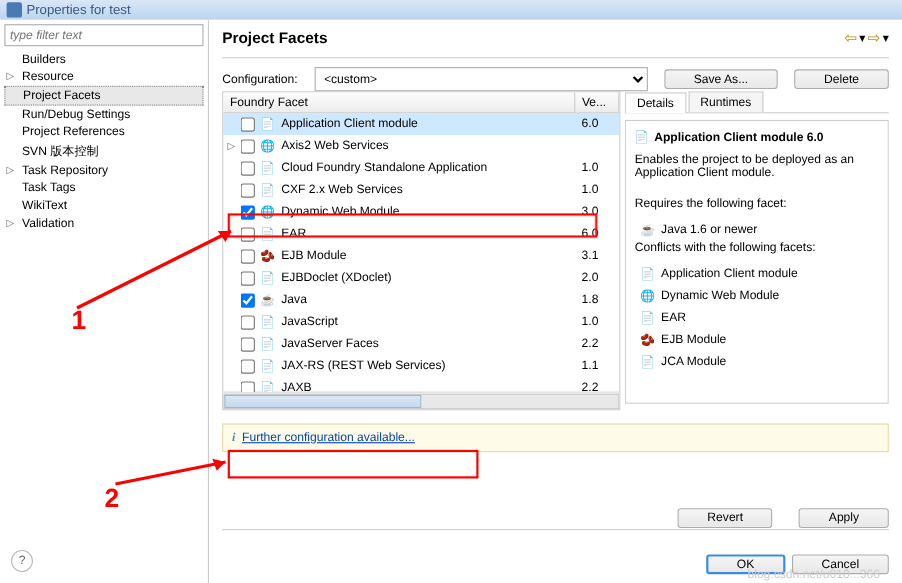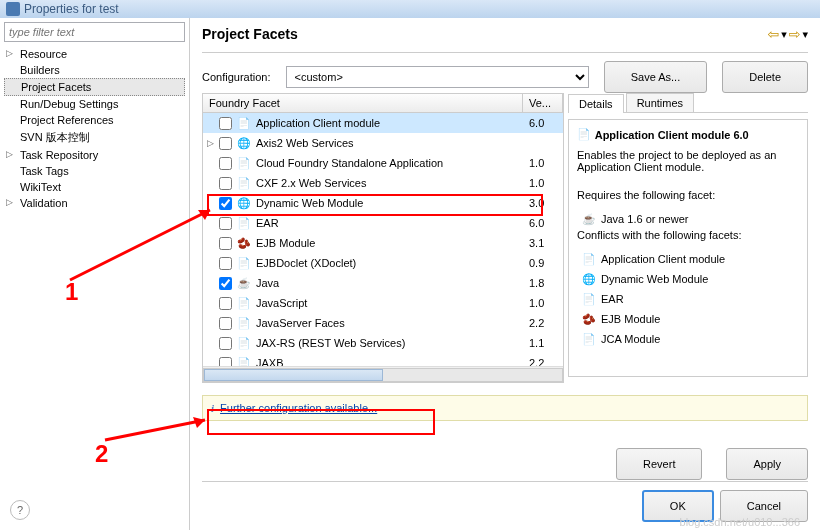--- a/index.html
+++ b/index.html
@@ -14,21 +14,21 @@
 .tree { margin-top: 4px; }
 .tree-item { padding: 2px 4px 2px 16px; cursor: default; position: relative; }
 .tree-item.expandable::before { content: '▷'; position: absolute; left: 2px; font-size: 9px; color: #666; }
 .tree-item.selected { border: 1px dotted #888; background: #e8e8e8; }
 .main { flex: 1; padding: 8px 12px; position: relative; }
 .heading { font-size: 14px; font-weight: bold; margin-bottom: 10px; }
 .nav-arrows { position: absolute; right: 12px; top: 8px; display: flex; gap: 2px; align-items: center; }
 .arrow-btn { color: #c49000; font-size: 14px; }
 .config-row { display: flex; align-items: center; gap: 15px; }
 .config-select { flex: 1; height: 22px; border: 1px solid #abadb3; padding: 2px 4px; background: #fff; }
-.btn { min-width: 70px; height: 32px; border: 1px solid #acacac; background: linear-gradient(#f5f5f5, #e8e8e8); border-radius: 3px; padding: 0 26px; cursor: pointer; }
+.btn { min-width: 70px; height: 18px; border: 1px solid #acacac; background: linear-gradient(#f5f5f5, #e8e8e8); border-radius: 3px; padding: 0 26px; cursor: pointer; }
 .facet-area { display: flex; gap: 4px; height: 290px; }
 .facet-table { flex: 1; border: 1px solid #ccc; display: flex; flex-direction: column; overflow: hidden; }
 .facet-header { display: flex; background: linear-gradient(#fdfdfd, #ececec); border-bottom: 1px solid #ccc; }
 .facet-header .col { padding: 3px 6px; border-right: 1px solid #ccc; }
 .col-name { flex: 1; }
 .col-ver { width: 40px; }
 .facet-rows { flex: 1; overflow: auto; position: relative; }
 .facet-row { display: flex; align-items: center; padding: 1px 4px; height: 20px; }
 .facet-row .expand { width: 12px; font-size: 9px; color: #666; }
 .facet-row input[type=checkbox] { margin-right: 4px; }
@@ -72,22 +72,22 @@
 
 <div class="window">
   <div class="titlebar">
     <span class="icon"></span>
     <span class="title">Properties for test</span>
   </div>
   <div class="content">
     <div class="sidebar">
       <input class="filter-input" placeholder="type filter text" style="">
       <div class="tree" id="tree">
+          <div class="tree-item">Builders</div>
           <div class="tree-item expandable">Resource</div>
-          <div class="tree-item">Builders</div>
           <div class="tree-item selected">Project Facets</div>
           <div class="tree-item">Run/Debug Settings</div>
           <div class="tree-item">Project References</div>
           <div class="tree-item">SVN 版本控制</div>
           <div class="tree-item expandable">Task Repository</div>
           <div class="tree-item">Task Tags</div>
           <div class="tree-item">WikiText</div>
           <div class="tree-item expandable">Validation</div>
         </div>
     </div>
@@ -162,21 +162,21 @@
                 <input type="checkbox" style="">
                 <span class="ficon ic-bean">🫘</span>
                 <span class="name">EJB Module</span>
                 <span class="ver">3.1</span>
               </div>
               <div class="facet-row">
                 <span class="expand"></span>
                 <input type="checkbox" style="">
                 <span class="ficon ic-doc">📄</span>
                 <span class="name">EJBDoclet (XDoclet)</span>
-                <span class="ver">0.9</span>
+                <span class="ver">2.0</span>
               </div>
               <div class="facet-row">
                 <span class="expand"></span>
                 <input type="checkbox" checked="" style="">
                 <span class="ficon ic-java">☕</span>
                 <span class="name">Java</span>
                 <span class="ver">1.8</span>
               </div>
               <div class="facet-row">
                 <span class="expand"></span>

